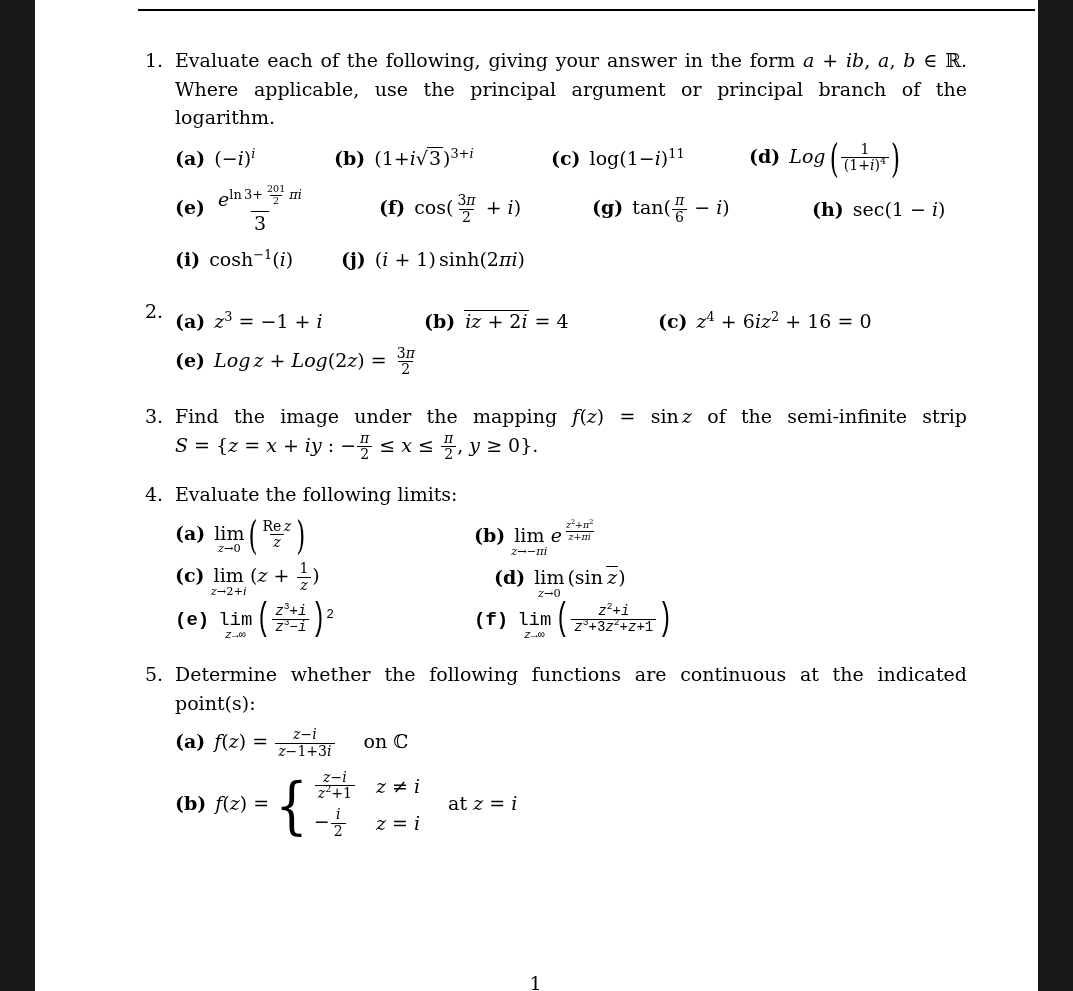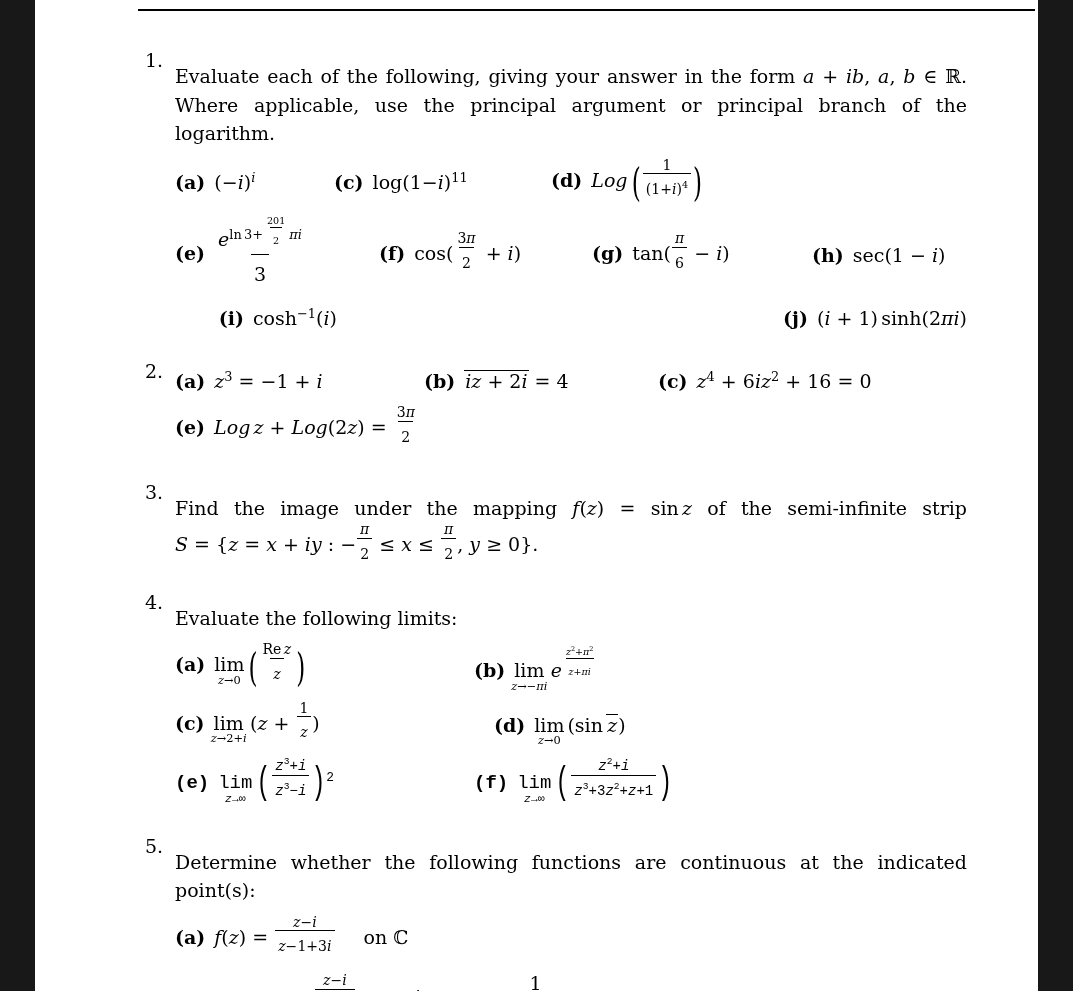--- a/index.html
+++ b/index.html
@@ -4,37 +4,37 @@
 <style>
   html,body{margin:0;padding:0}
   body{background:#181818;font-family:"DejaVu Serif","Liberation Serif",serif;color:#000}
   .stage{position:relative;width:1073px;height:991px;overflow:hidden;background:#181818}
   .page{position:absolute;left:35px;top:0;width:1003px;height:991px;background:#fff;overflow:hidden}
   .rule{position:absolute;top:9px;left:103px;right:3px;border-top:2px solid #000}
   .content{position:absolute;top:46px;left:110px;width:822px;font-size:19px;line-height:1.5}
   .problem{display:grid;grid-template-columns:30px 1fr;margin-bottom:14px}
   .pnum{text-align:left}
   .pbody{min-width:0}
-  .intro{margin:16px 0 3px 0;text-align:justify;line-height:1.5}
+  .intro{margin:0 0 3px 0;text-align:justify;line-height:1.5}
   .opt-row{display:grid;align-items:center;margin:10px 0;column-gap:4px}
   .cell{white-space:nowrap}
   .lab{font-weight:bold;padding-right:9px}
   .note{margin-left:28px}
   .pagenum{position:absolute;top:972px;left:49.3%;font-size:19px}
   
   .math{white-space:nowrap}
   .math i{font-style:italic}
   .rm{font-style:normal}
   .tsp{display:inline-block;width:0.17em}
   sup{font-size:0.68em;line-height:0}
   .frac{display:inline-flex;flex-direction:column;align-items:center;vertical-align:middle;
         font-size:0.74em;line-height:1.12;text-align:center;margin:0 1px}
   .frac.dfrac{font-size:1em;line-height:1.2}
   .frac .num{padding:0 3px;display:block}
-  .frac .den{padding:8px 3px;display:block;border-top:1.2px solid #000}
+  .frac .den{padding:0 3px;display:block;border-top:1.2px solid #000}
   .ov{display:inline-block;border-top:1.3px solid #000;line-height:1.12;padding:0 1px;margin-top:1px}
   .sqrt .rad{font-style:normal}
   .sqrt .ov{margin-left:-1px;padding:0 2px}
   .und{display:inline-block;position:relative;text-align:center;margin-right:3px}
   .und-b{position:absolute;top:100%;left:50%;transform:translateX(-50%);margin-top:-4px;
          font-size:0.6em;white-space:nowrap;line-height:1}
   .bp{display:inline-block;transform:scaleY(1.7);font-size:1.22em;line-height:1;
       vertical-align:middle;padding:0 1px;font-style:normal}
   .bpi{display:inline-block;vertical-align:middle}
   .cases{display:inline-flex;align-items:center;vertical-align:middle}
@@ -49,20 +49,21 @@
 <div class="stage">
   <div class="page">
     <div class="rule"></div>
     <main class="content">
         <div class="problem">
           <div class="pnum">1.</div>
           <div class="pbody">
             <p class="intro">Evaluate each of the following, giving your answer in the form <span class="math"><i>a</i> + <i>ib</i></span>, <span class="math"><i>a</i>, <i>b</i> ∈ ℝ</span>. Where applicable, use the principal argument or principal branch of the logarithm.</p>
             <div class="opt-row" style="grid-template-columns: 155px 213px 194px 1fr;">
               <div class="cell"><span class="lab">(a)</span><span class="body"><span class="math">(−<i>i</i>)<sup><i>i</i></sup></span></span></div>
+              <div class="cell"><span class="lab">(b)</span><span class="body"><span class="math">(1+<i>i</i><span class="sqrt"><span class="rad">√</span><span class="ov">3</span></span>)<sup>3+<i>i</i></sup></span></span></div>
               <div class="cell"><span class="lab">(c)</span><span class="body"><span class="math"><span class="rm">log</span>(1−<i>i</i>)<sup>11</sup></span></span></div>
               <div class="cell"><span class="lab">(d)</span><span class="body"><span class="math"><i>Log</i><span class="tsp"></span><span class="bp">(</span><span class="bpi"><span class="frac">
                         <span class="num">1</span>
                         <span class="den">(1+<i>i</i>)<sup>4</sup></span>
                       </span></span><span class="bp">)</span></span></span></div>
             </div>
             <div class="opt-row" style="grid-template-columns: 200px 209px 216px 1fr;">
               <div class="cell"><span class="lab">(e)</span><span class="body"><span class="math"><span class="frac dfrac">
                       <span class="num"><i>e</i><sup><span class="rm">ln</span><span class="tsp"></span>3+<span class="frac">
                             <span class="num">201</span>
@@ -73,21 +74,21 @@
               <div class="cell"><span class="lab">(f)</span><span class="body"><span class="math"><span class="rm">cos</span>(<span class="frac">
                       <span class="num">3<i>π</i></span>
                       <span class="den">2</span>
                     </span> + <i>i</i>)</span></span></div>
               <div class="cell"><span class="lab">(g)</span><span class="body"><span class="math"><span class="rm">tan</span>(<span class="frac">
                       <span class="num"><i>π</i></span>
                       <span class="den">6</span>
                     </span> − <i>i</i>)</span></span></div>
               <div class="cell"><span class="lab">(h)</span><span class="body"><span class="math"><span class="rm">sec</span>(1 − <i>i</i>)</span></span></div>
             </div>
-            <div class="opt-row" style="grid-template-columns: 162px 1fr; text-align: right;">
+            <div class="opt-row" style="grid-template-columns: 162px 1fr;">
               <div class="cell"><span class="lab">(i)</span><span class="body"><span class="math"><span class="rm">cosh</span><sup>−1</sup>(<i>i</i>)</span></span></div>
               <div class="cell"><span class="lab">(j)</span><span class="body"><span class="math">(<i>i</i> + 1)<span class="tsp"></span><span class="rm">sinh</span>(2<i>πi</i>)</span></span></div>
             </div>
           </div>
         </div>
         <div class="problem">
           <div class="pnum">2.</div>
           <div class="pbody">
             <div class="opt-row" style="grid-template-columns: 245px 230px 1fr;">
               <div class="cell"><span class="lab">(a)</span><span class="body"><span class="math"><i>z</i><sup>3</sup> = −1 + <i>i</i></span></span></div>

